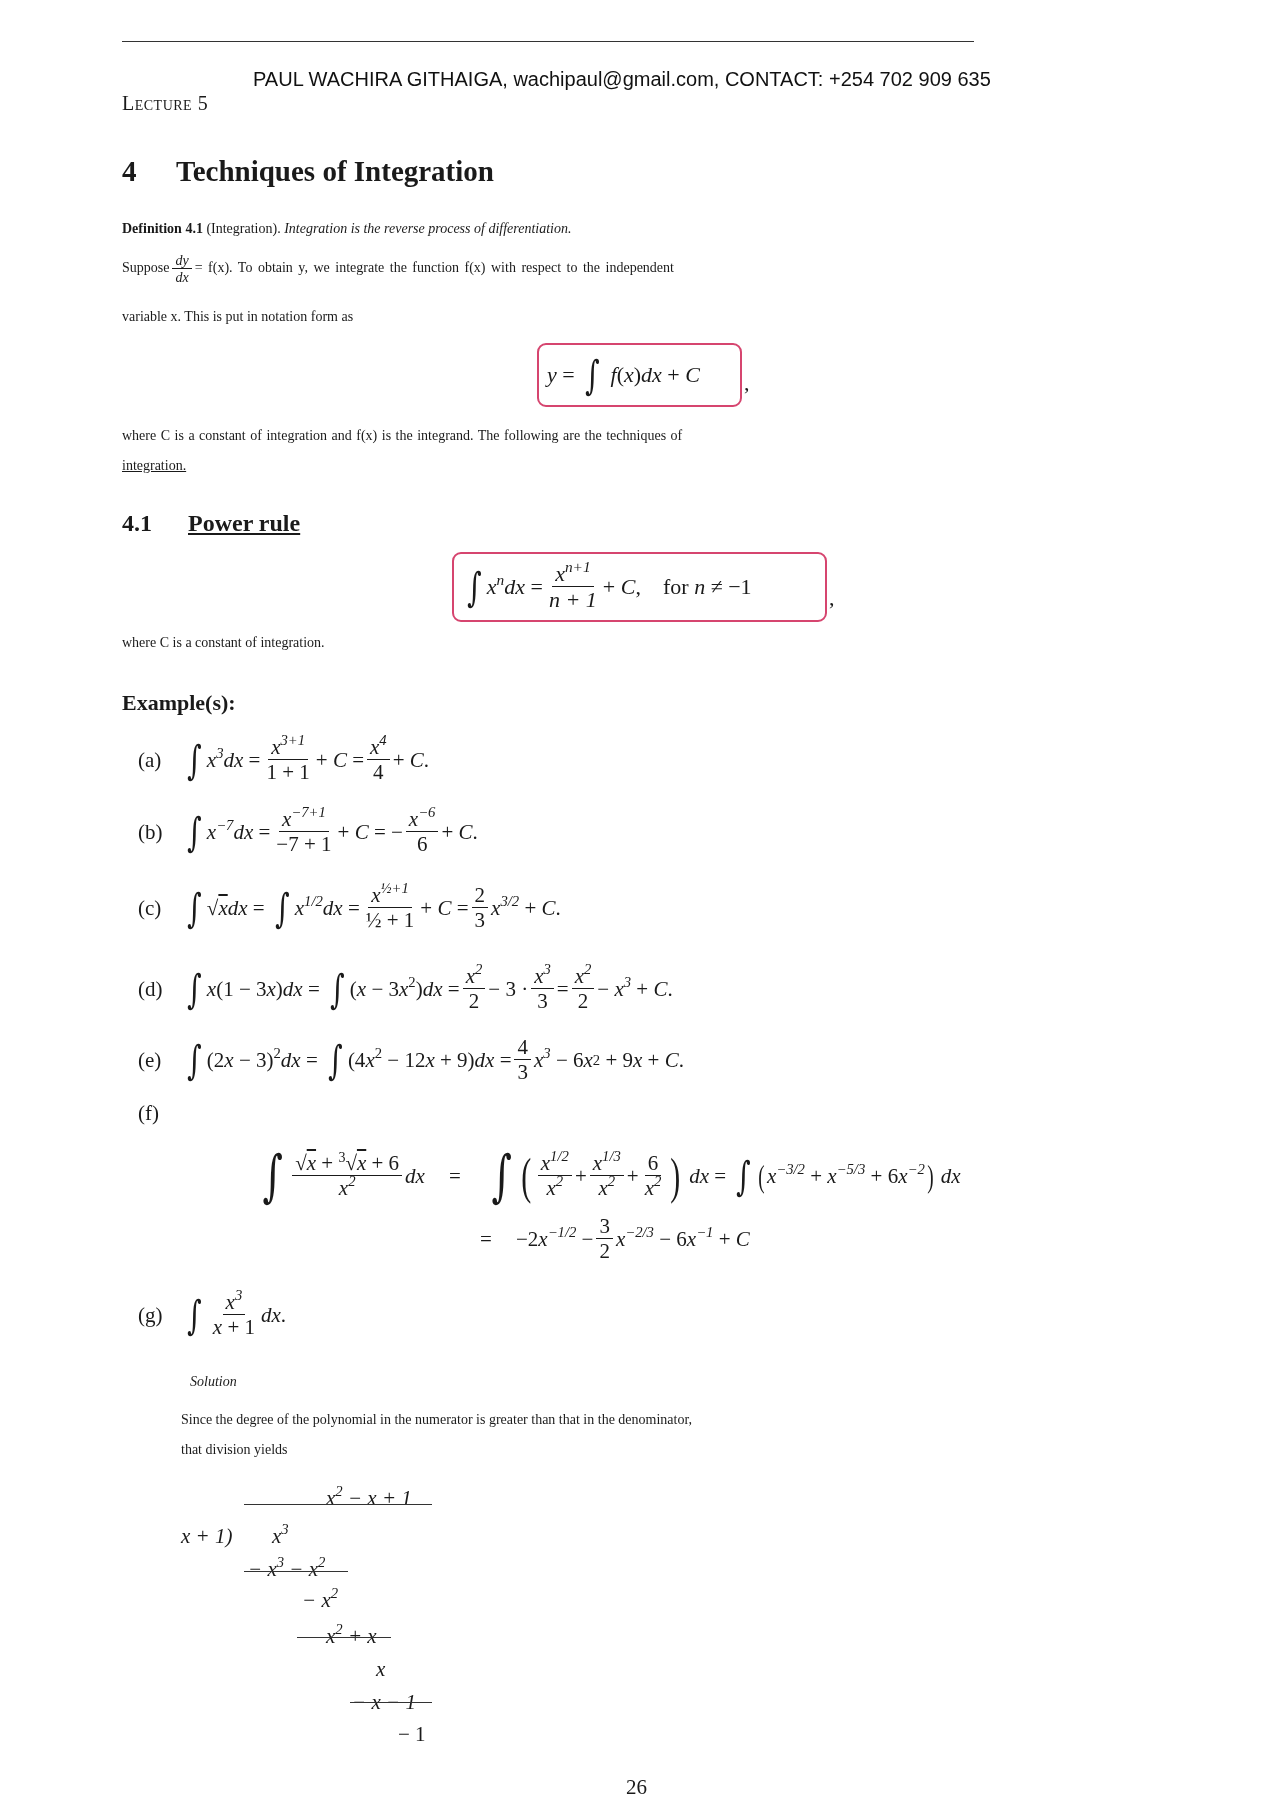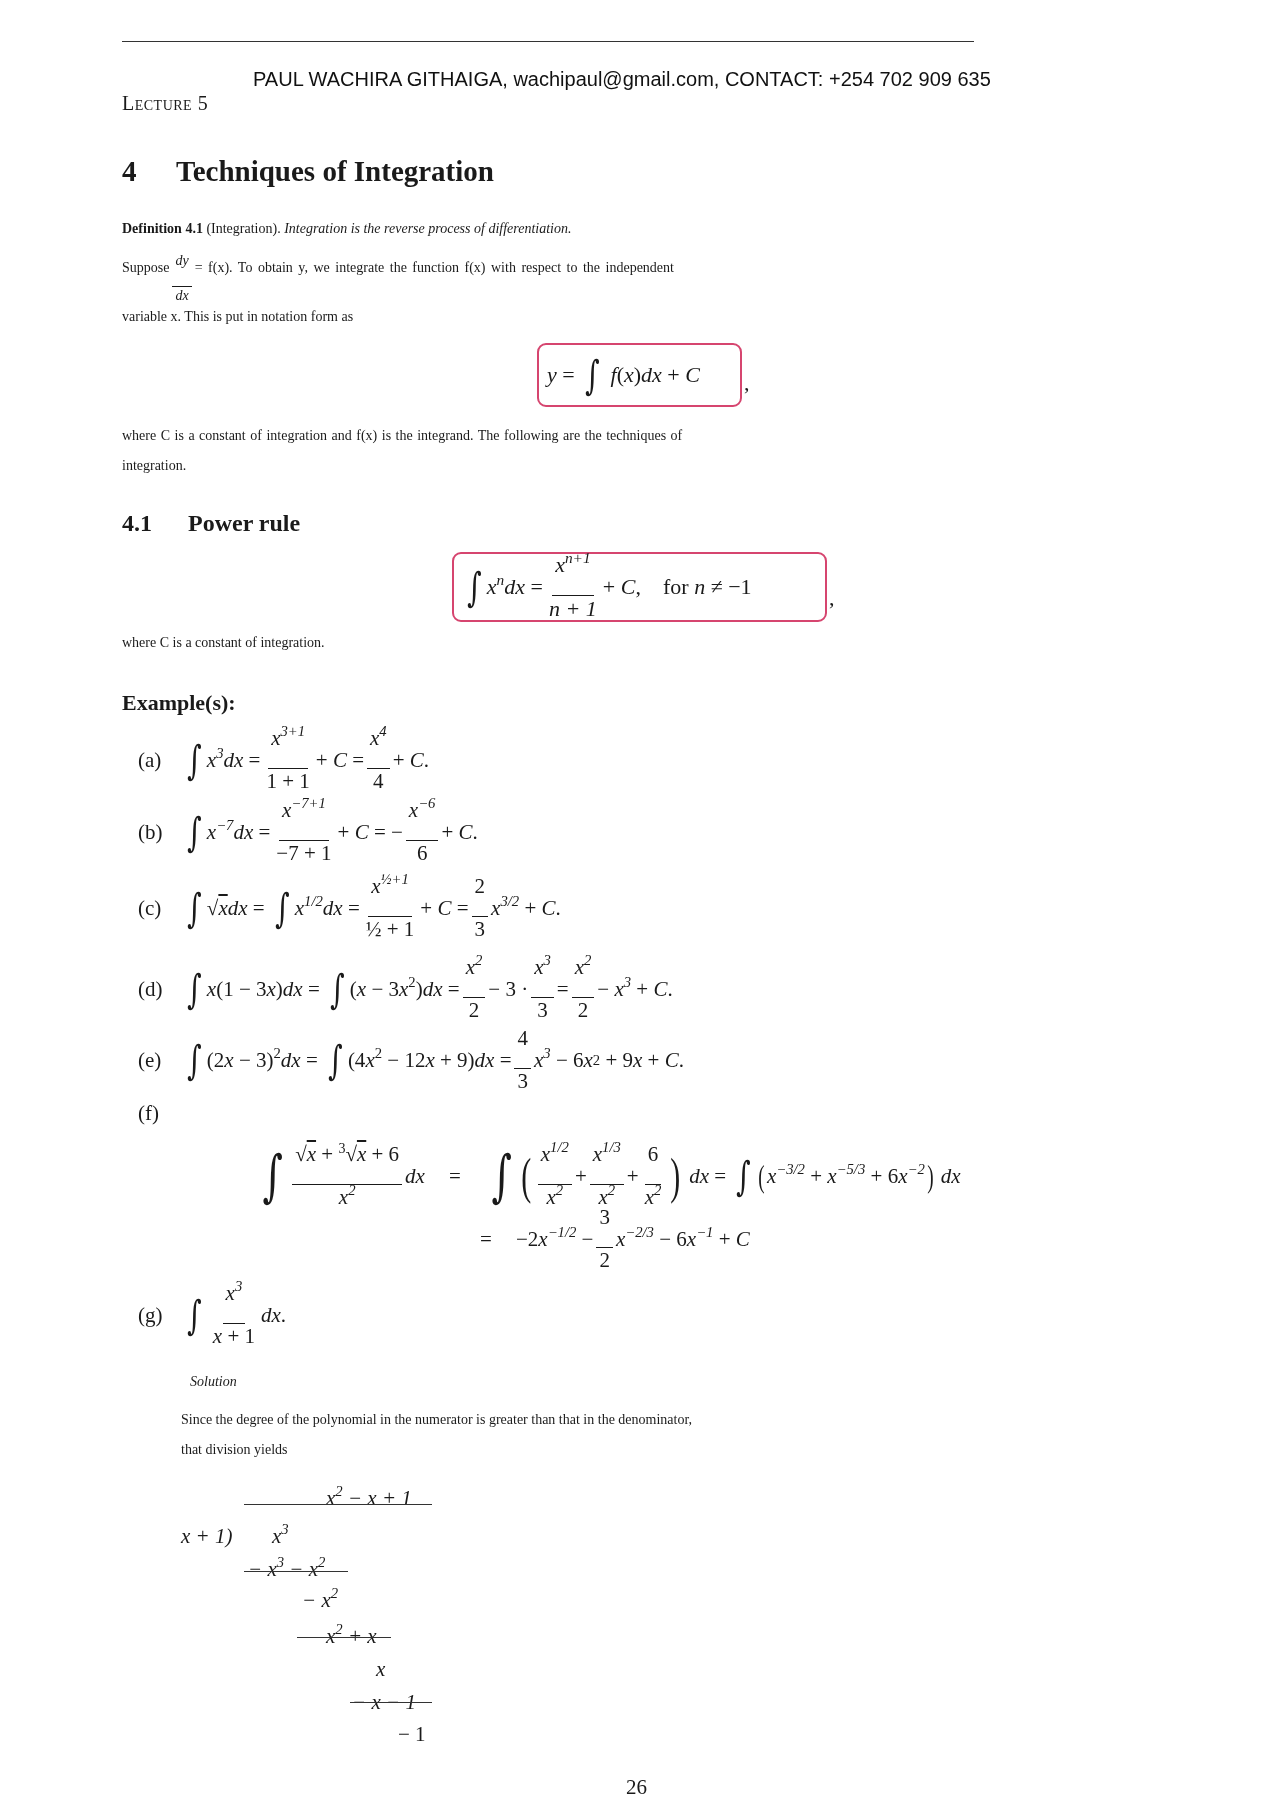--- a/index.html
+++ b/index.html
@@ -8,28 +8,28 @@
   .rule-top { position: absolute; left: 122px; top: 41px; width: 852px; height: 0; border-top: 1.5px solid #333; }
   .contact { position: absolute; left: 253px; top: 68px; font-family: "Liberation Sans", sans-serif; font-size: 20px; color: #111; }
   .lecture { position: absolute; left: 122px; top: 92px; font-family: "Liberation Serif", serif; font-size: 20px; font-variant: small-caps; letter-spacing: 0.5px; }
   .section-title { position: absolute; left: 122px; top: 155px; font-family: "Liberation Serif", serif; font-weight: bold; font-size: 29px; }
   .section-title .num { display: inline-block; width: 54px; }
   .p { position: absolute; font-family: "Liberation Serif", serif; font-size: 14px; line-height: 30px; }
   .b { font-weight: bold; }
   .i { font-style: italic; }
   .m { font-family: "Liberation Serif", serif; font-style: italic; }
   .frac { display: inline-flex; flex-direction: column; align-items: center; vertical-align: middle; margin: 0 3px; line-height: 1.1; }
-  .frac > .num-part { border-bottom: 1.3px solid #1a1a1a; padding: 0 3px 18px; }
+  .frac > .num-part { border-bottom: 1.3px solid #1a1a1a; padding: 0 3px 0; }
   .frac > .den-part { padding: 1px 3px 0; }
   .int { font-family: "DejaVu Serif", serif; font-size: 40px; font-style: italic; vertical-align: middle; display: inline-block; transform: scaleX(0.7); margin: 0 2px; line-height: 1; }
   .int-big { font-size: 56px; }
   sup { font-size: 0.7em; vertical-align: 0.6em; line-height: 0; }
   .boxed { position: absolute; border: 2px solid #d6456f; border-radius: 9px; display: flex; align-items: center; padding: 0 8px; font-family: "Liberation Serif", serif; font-size: 22px; }
   .comma { position: absolute; font-size: 22px; font-family: "Liberation Serif", serif; }
-  .sub-title { position: absolute; left: 122px; top: 510px; font-family: "Liberation Serif", serif; font-weight: bold; font-size: 24px; }
+  .sub-title { position: absolute; left: 122px; top: 510px; font-family: "Liberation Serif", serif; font-weight: bold; font-size: 24px; text-decoration: underline; }
   .sub-title .num { display: inline-block; width: 66px; }
   .ex { position: absolute; font-family: "Liberation Serif", serif; font-size: 21px; display: flex; align-items: center; white-space: nowrap; }
   .ex .lbl { display: inline-block; width: 44px; font-style: normal; }
   .sm { font-size: 14px; }
   .paren-big { font-size: 50px; transform: scaleX(0.6); display: inline-block; font-style: normal; vertical-align: middle; line-height: 1; }
   .longdiv { position: absolute; font-family: "Liberation Serif", serif; font-size: 21px; }
   .ld-row { position: absolute; white-space: nowrap; margin-top: 12px; }
   .ld-line { position: absolute; height: 0; border-top: 1.5px solid #333; }
   .page-num { position: absolute; left: 626px; top: 1775px; font-family: "Liberation Serif", serif; font-size: 21px; }
 </style>
@@ -59,21 +59,21 @@
   <span style="word-spacing:2px;">= f(x).  To obtain y, we integrate the function f(x) with respect to the independent</span>
 </div>
 <div class="p" style="left:122px; top:302px;">variable x.  This is put in notation form as</div>
 
 <div class="boxed" style="left:537px; top:343px; width:205px; height:64px;">
   <span class="m">y</span>&nbsp;=&nbsp;<span class="int">∫</span>&nbsp;<span class="m">f</span>(<span class="m">x</span>)<span class="m">dx</span>&nbsp;+&nbsp;<span class="m">C</span>
 </div>
 <div class="comma" style="left:744px; top:370px;">,</div>
 
 <div class="p" style="left:122px; top:421px; width:1045px; text-align:justify; word-spacing:1px;">where C is a constant of integration and f(x) is the integrand. The following are the techniques of</div>
-<div class="p" style="left:122px; top:451px;">integration.</div>
+<div class="p" style="left:122px; top:451px;text-decoration:underline;">integration.</div>
 
 <div class="sub-title">
   <span class="num">4.1</span><span>Power rule</span>
 </div>
 
 <div class="boxed" style="left:452px; top:552px; width:375px; height:70px;">
   <span class="int">∫</span>
   <span class="m">x<sup>n</sup>dx</span>&nbsp;=
   <span class="frac m">
       <span class="num-part">x<sup>n+1</sup></span>

